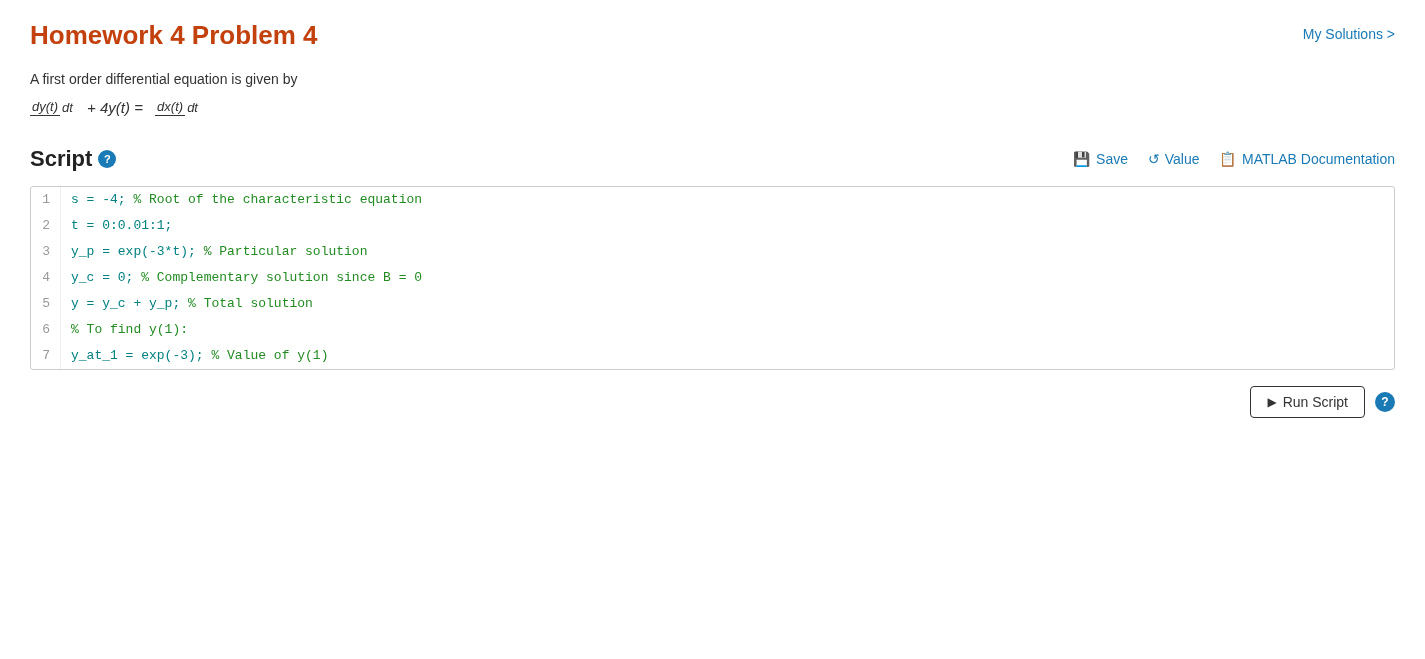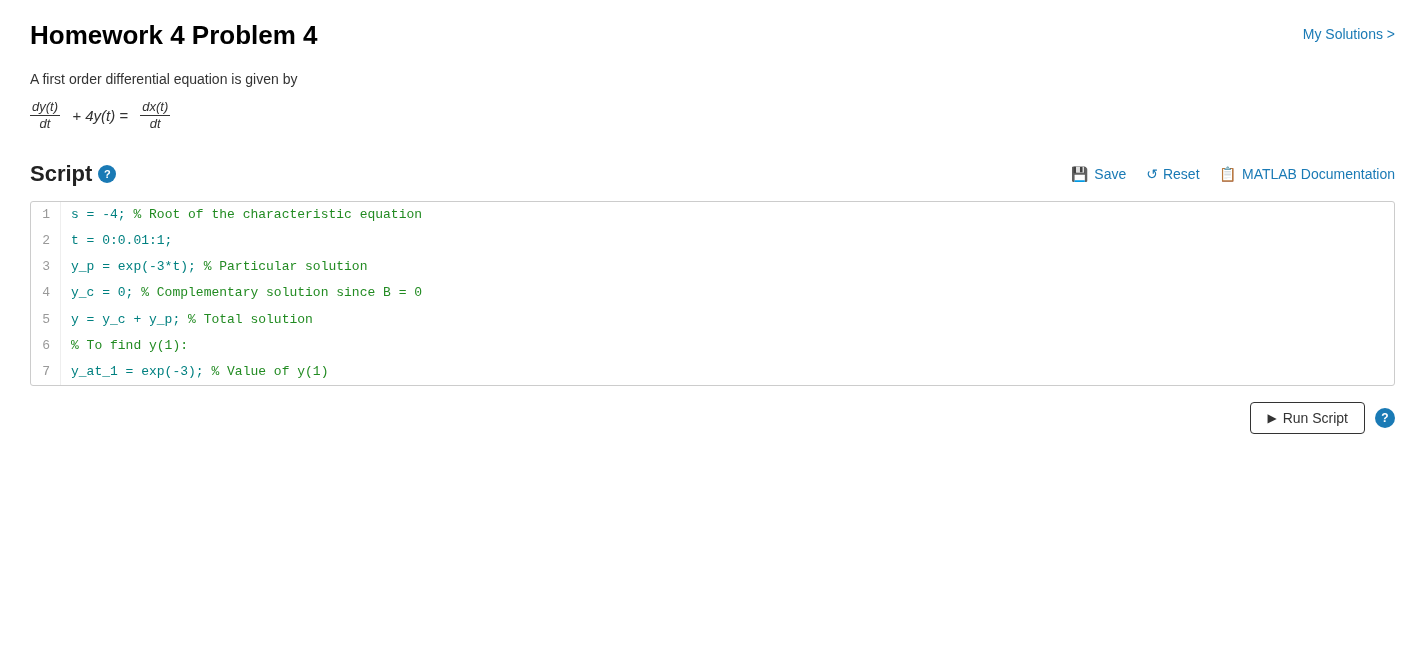--- a/index.html
+++ b/index.html
@@ -16,21 +16,21 @@
     .top-bar {
       display: flex;
       justify-content: space-between;
       align-items: flex-start;
       margin-bottom: 20px;
     }
 
     .page-title {
       font-size: 26px;
       font-weight: bold;
-      color: #000000;
+      color: #c2410c;
     }
 
     .my-solutions-link {
       color: #1a7ab5;
       text-decoration: none;
       font-size: 14px;
       cursor: pointer;
       padding-top: 6px;
     }
 
@@ -47,21 +47,20 @@
 
     .equation-inline {
       display: inline-flex;
       align-items: center;
       gap: 8px;
       font-style: italic;
     }
 
     .fraction {
       display: inline-flex;
-      flex-direction: column;
       align-items: center;
       font-style: italic;
       font-size: 14px;
       line-height: 1.2;
       vertical-align: middle;
     }
 
     .fraction .numerator {
       border-bottom: 1px solid #333;
       padding: 0 2px;
@@ -263,21 +262,21 @@
       <span class="script-title">Script</span>
       <span class="help-icon">?</span>
     </div>
     <div class="script-actions">
       <button class="action-btn">
         <span class="action-icon">💾</span>
         <span>Save</span>
       </button>
       <button class="action-btn">
         <span class="action-icon">↺</span>
-        <span>Reset</span>
+        <span>Value</span>
       </button>
       <button class="action-btn">
         <span class="action-icon">📋</span>
         <span>MATLAB Documentation</span>
       </button>
     </div>
   </div>
 
   <div class="code-editor" id="code-editor">
   <div class="code-line">

